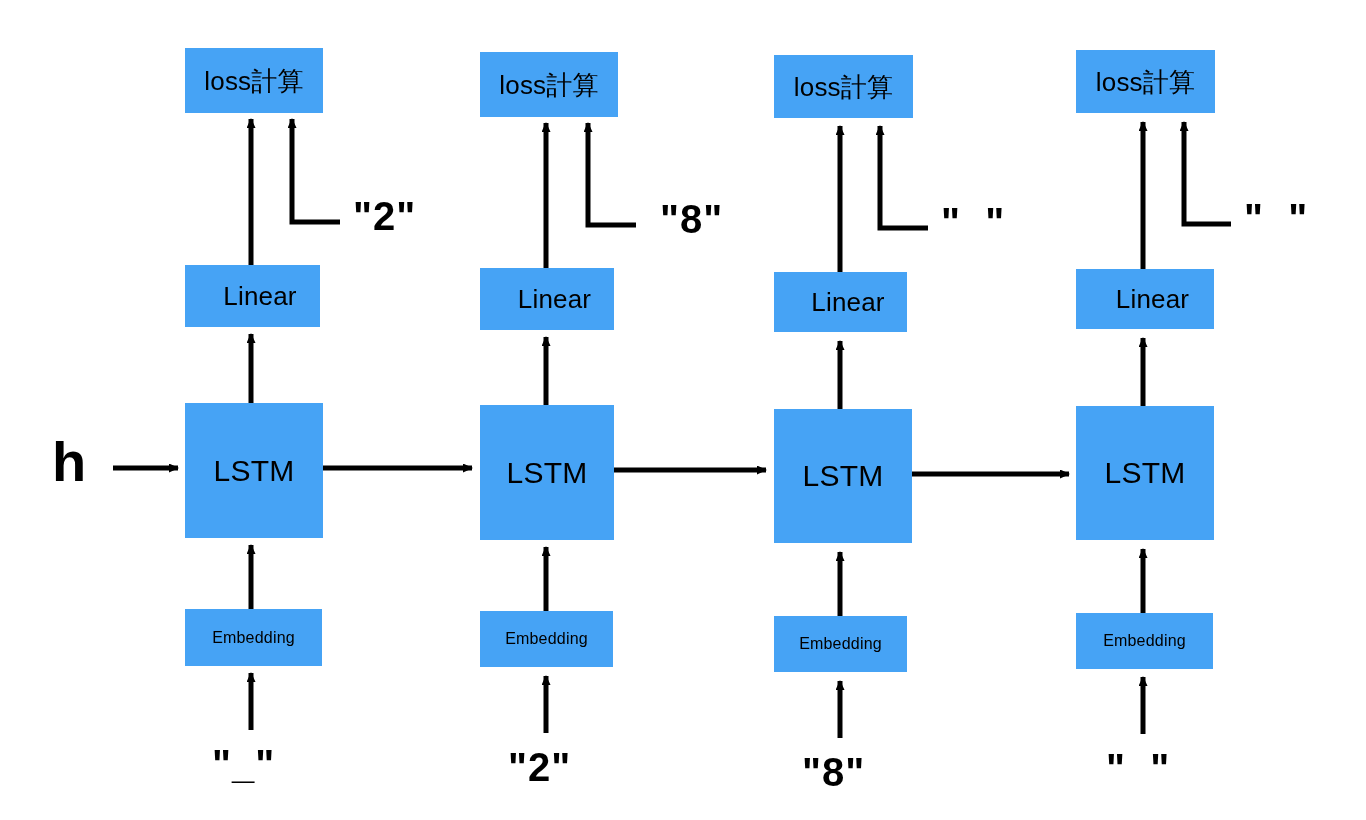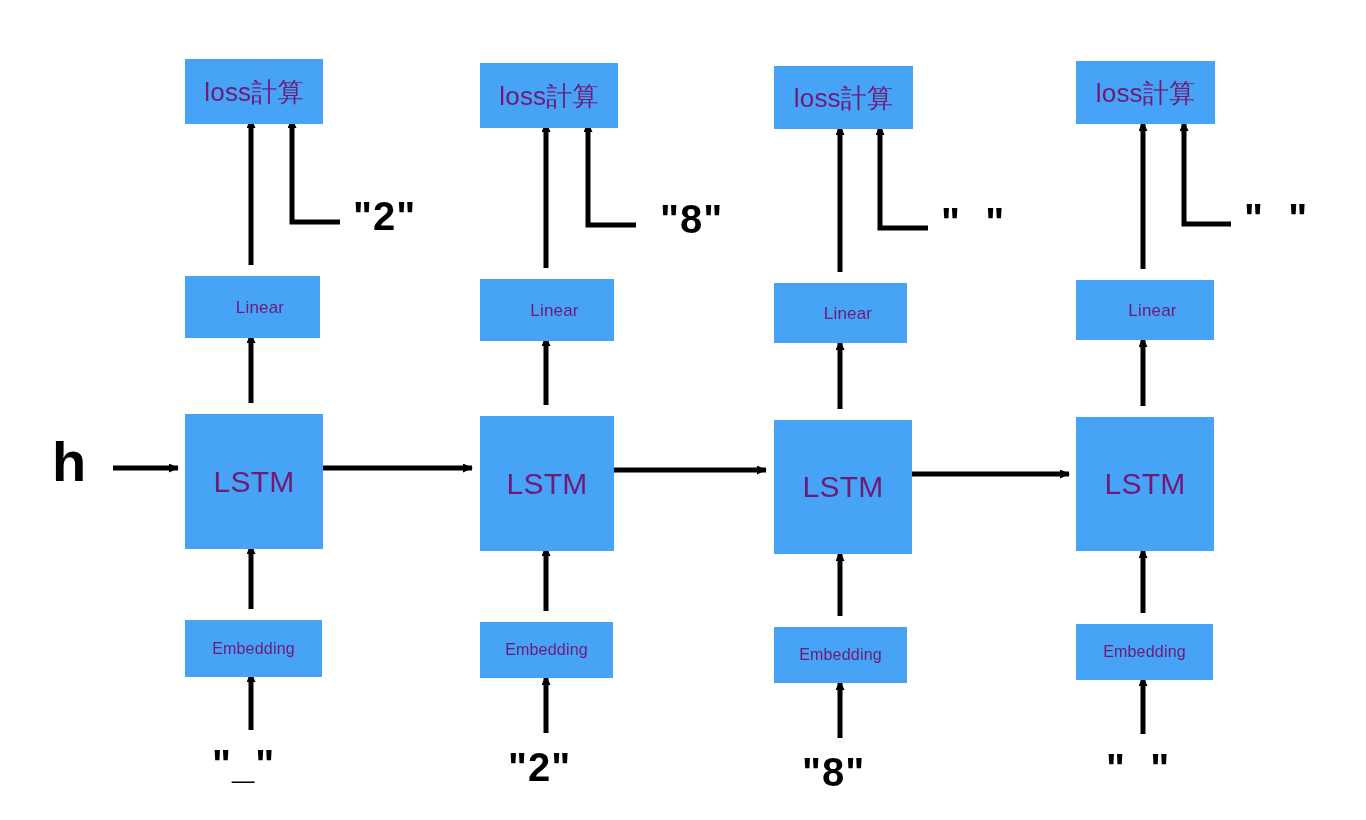--- a/index.html
+++ b/index.html
@@ -13,34 +13,33 @@
   #canvas {
     position: relative;
     width: 1366px;
     height: 820px;
     background: #ffffff;
     overflow: hidden;
   }
   .box {
     position: absolute;
     background: #46a3f5;
-    color: #701a75;
+    color: #000000;
     display: flex;
     align-items: center;
     justify-content: center;
     box-sizing: border-box;
     font-family: "Liberation Sans", sans-serif;
     font-weight: 400;
     line-height: 1;
     white-space: nowrap;
     letter-spacing: 0.2px;
-    margin-top: 11px;
   }
   .box-loss { font-size: 26px; }
-  .box-linear { font-size: 17px; padding-left: 15px; }
+  .box-linear { font-size: 26px; padding-left: 15px; }
   .box-lstm { font-size: 30px; }
   .box-embed { font-size: 16px; }
 
   .token {
     position: absolute;
     color: #000000;
     font-family: "Liberation Sans", sans-serif;
     font-weight: 700;
     line-height: 1;
     white-space: pre;

